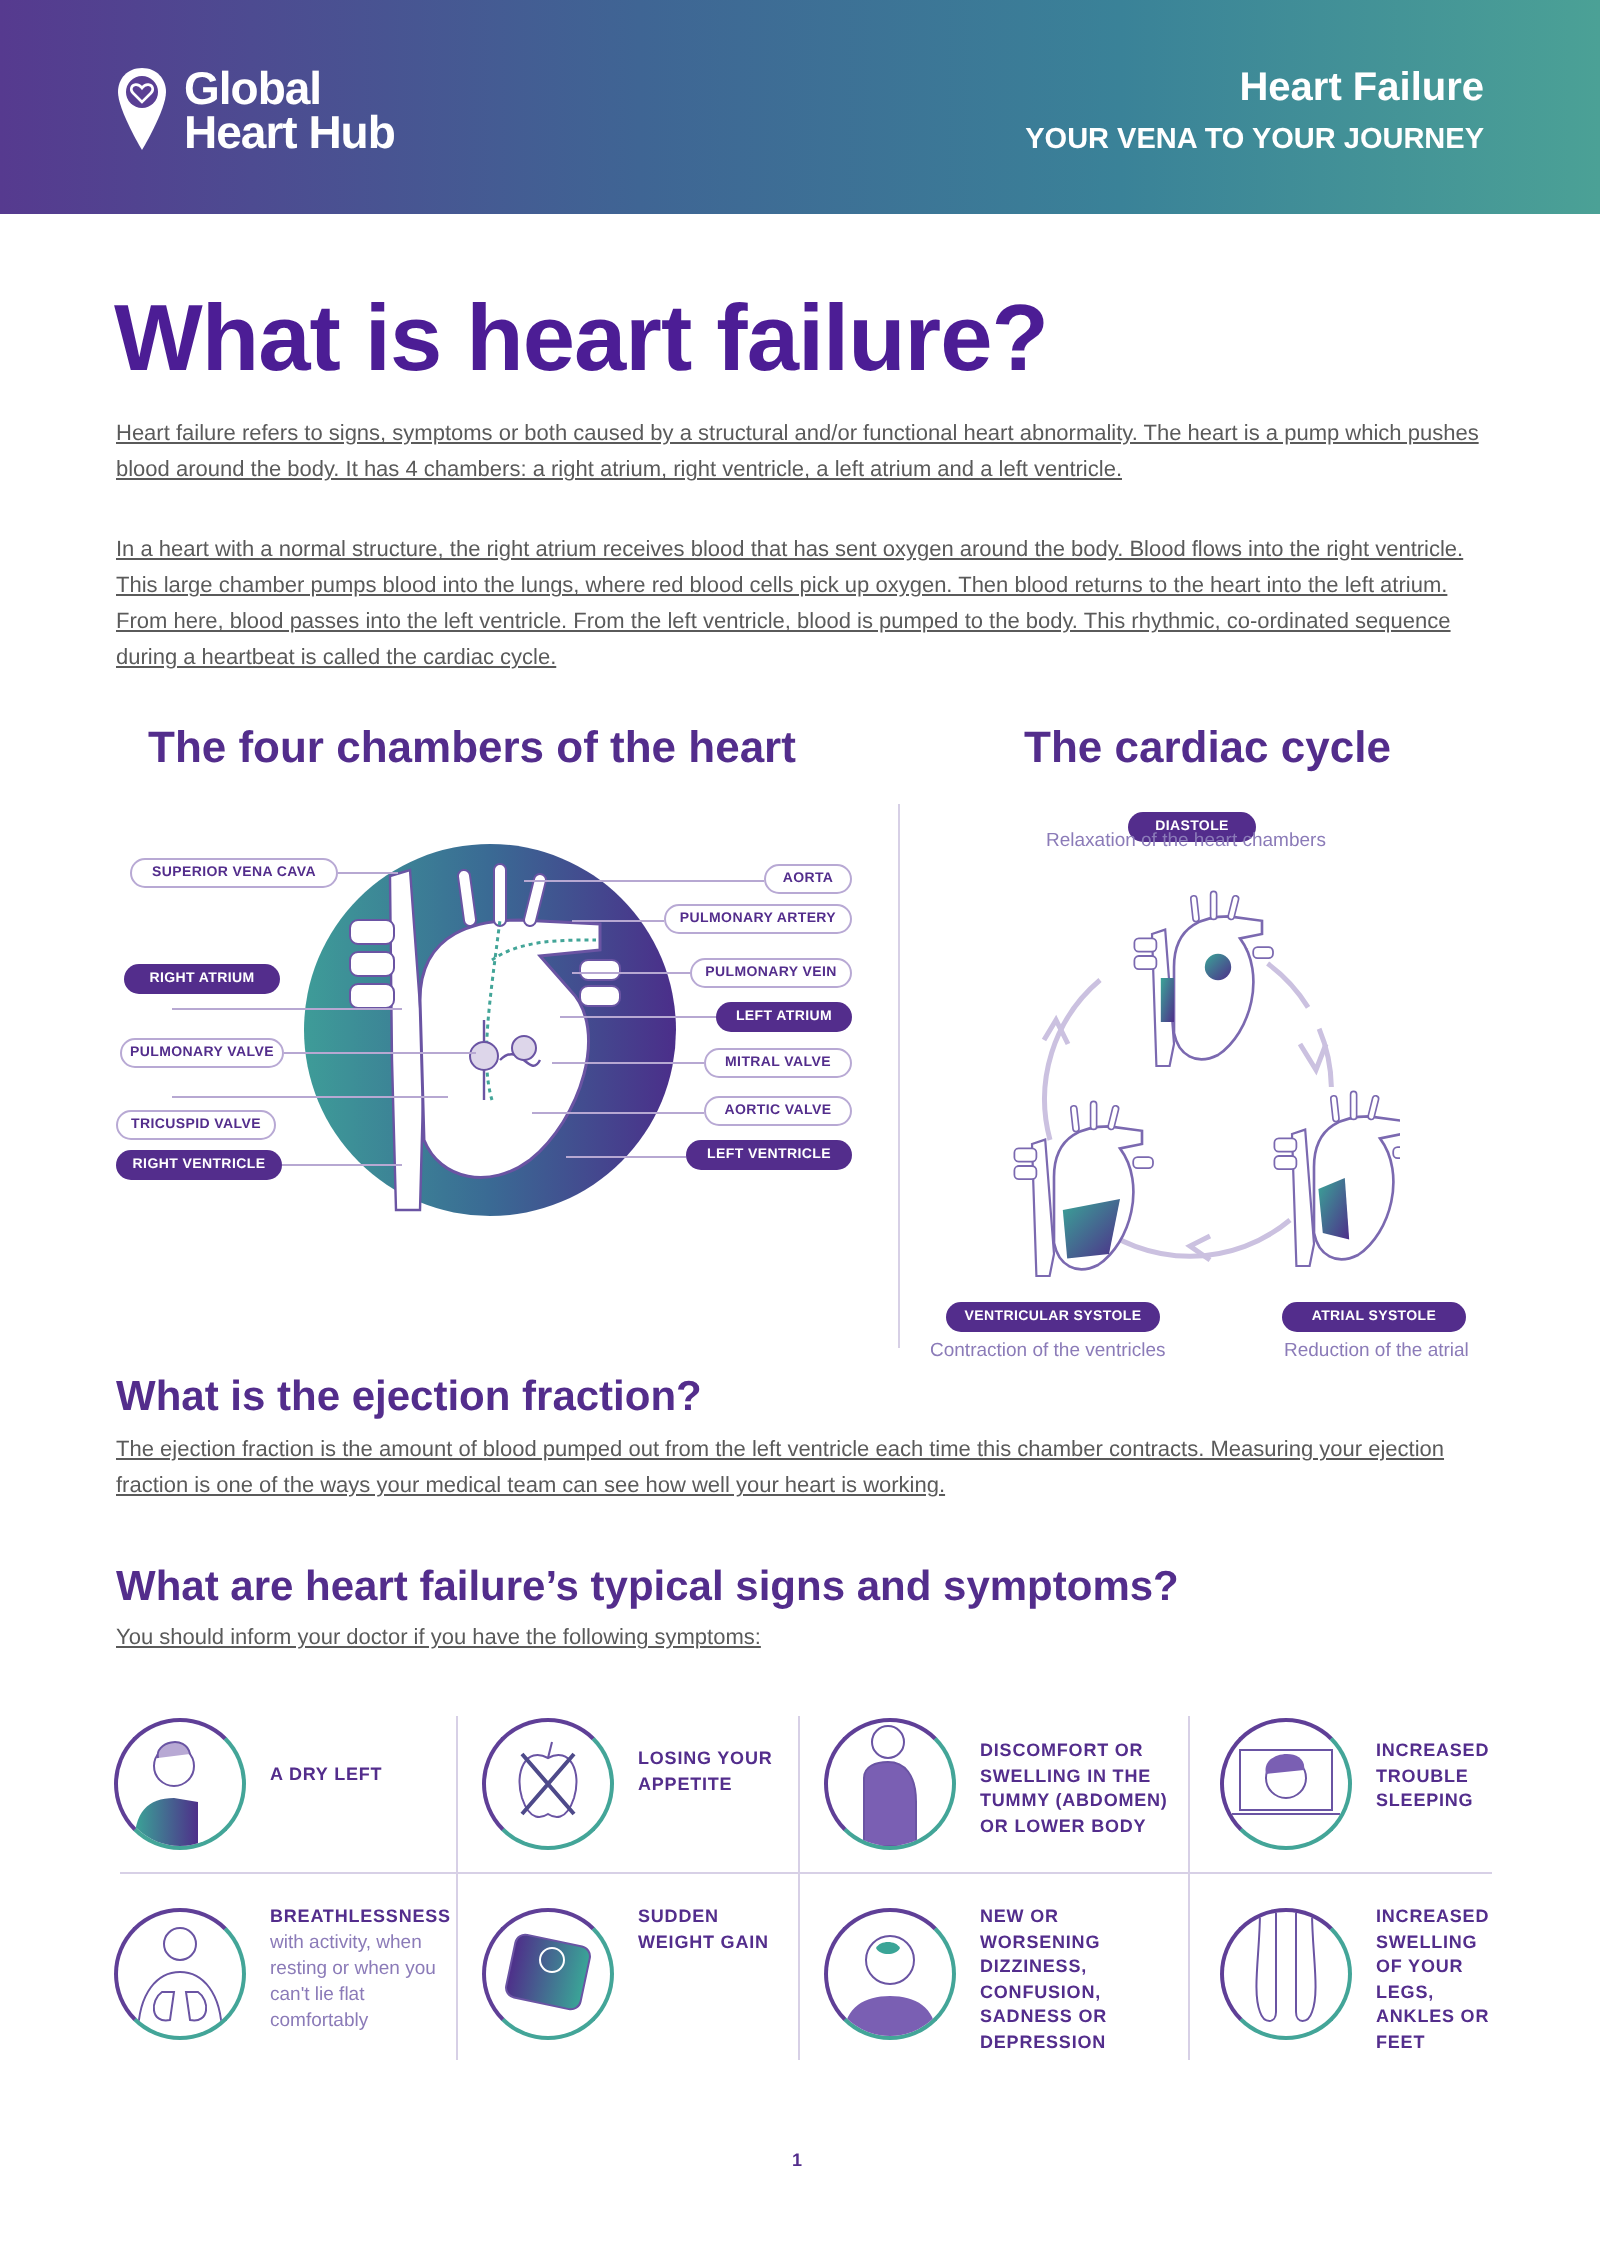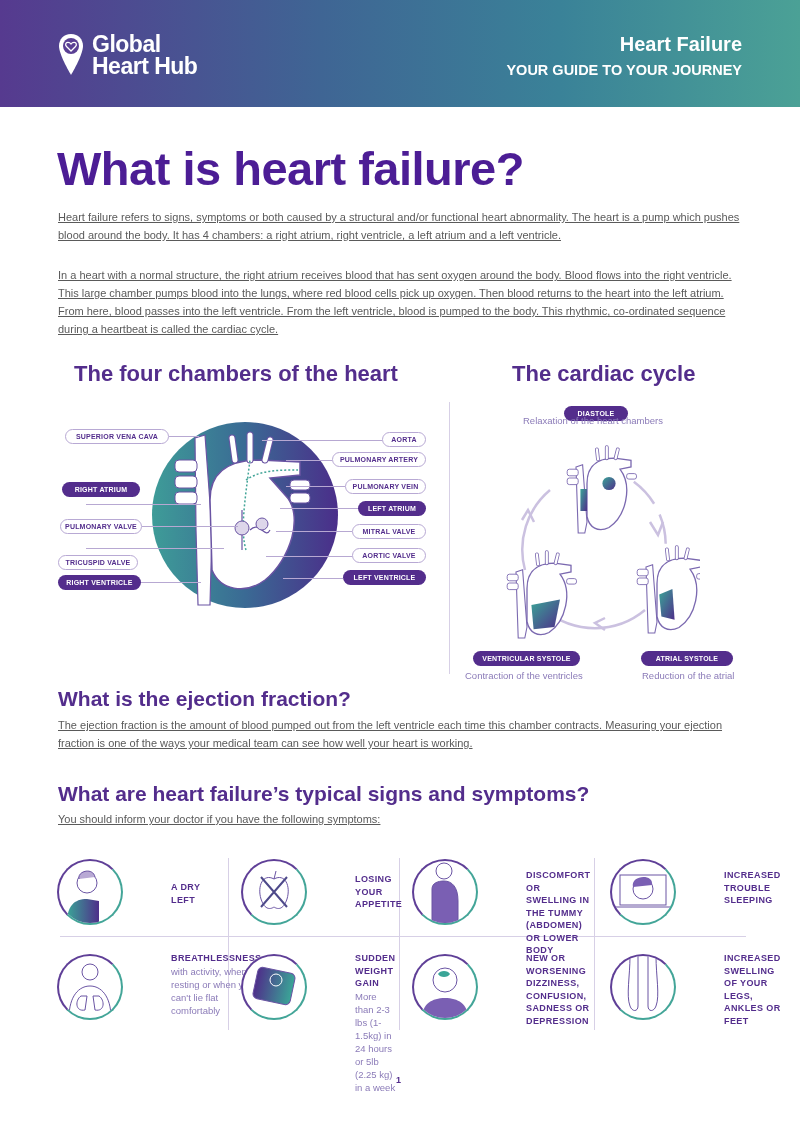--- a/index.html
+++ b/index.html
@@ -13,21 +13,21 @@
   .hdr-sub { font-size: 14.5px; font-weight: bold; margin-top: 6px; letter-spacing: 0px; }
   h1 { position: absolute; left: 57px; top: 141px; font-size: 47px; color: #4c1d95; font-weight: bold; letter-spacing: -0.5px; }
   .intro { position: absolute; left: 58px; width: 688px; font-size: 11px; line-height: 18px; color: #5a5a5a; text-decoration: underline; }
   .h2 { position: absolute; font-size: 22px; font-weight: bold; color: #532d8c; }
   .pill { position: absolute; height: 15px; border-radius: 8px; font-size: 7px; font-weight: bold; display: flex; align-items: center; justify-content: center; letter-spacing: 0.2px; }
   .pill.out { border: 1px solid #b8a9d4; color: #532d8c; background: #fff; }
   .pill.fill { background: #532d8c; color: #fff; }
   .leader { position: absolute; height: 1px; background: #b7a8d2; }
   .cap { position: absolute; font-size: 9.5px; color: #8b7bb8; }
   .divider-v { position: absolute; left: 449px; top: 402px; width: 1px; height: 272px; background: #d7d0e6; }
-  .sym-cell { position: absolute; display: flex; gap: 36px; }
+  .sym-cell { position: absolute; display: flex; }
   .sym-icon { width: 66px; height: 66px; border-radius: 50%; border: 2px solid #5f3f97; border-right-color: #43a598; border-bottom-color: #43a598; flex: none; background: #fff; overflow: hidden; position: relative; }
   .sym-txt { margin-left: 12px; font-size: 9px; font-weight: bold; color: #532d8c; line-height: 12.5px; letter-spacing: 0.4px; }
   .sym-sub { font-weight: normal; color: #8b7bb8; font-size: 9.5px; letter-spacing: 0; line-height: 13px; }
   .grid-h { position: absolute; left: 60px; top: 936px; width: 686px; height: 1px; background: #d7d0e6; }
   .grid-v { position: absolute; width: 1px; background: #d7d0e6; }
   .pagenum { position: absolute; left: 396px; top: 1075px; font-size: 9px; font-weight: bold; color: #532d8c; }
 </style>
 </head>
 <body>
 
@@ -38,21 +38,21 @@
       <circle cx="13" cy="13" r="8" fill="#5a3f94"></circle>
       <path d="M13 18 L8.5 13.5 C7 12 7.5 9.5 9.8 9.3 C11.2 9.2 12.3 10 13 11 C13.7 10 14.8 9.2 16.2 9.3 C18.5 9.5 19 12 17.5 13.5 Z" fill="none" stroke="#fff" stroke-width="1.3"></path>
     </svg>
     <div class="logo-text">
       <div>Global</div>
       <div>Heart Hub</div>
     </div>
   </div>
   <div class="hdr-right">
     <div class="hdr-title">Heart Failure</div>
-    <div class="hdr-sub">YOUR GUIDE TO YOUR JOURNEY</div>
+    <div class="hdr-sub">YOUR VENA TO YOUR JOURNEY</div>
   </div>
 </div>
 
 <h1>What is heart failure?</h1>
 
 <p class="intro" style="top:208px;">Heart failure refers to signs, symptoms or both caused by a structural and/or functional heart abnormality. The heart is a pump which pushes blood around the body. It has 4 chambers: a right atrium, right ventricle, a left atrium and a left ventricle.</p>
 <p class="intro" style="top:266px;">In a heart with a normal structure, the right atrium receives blood that has sent oxygen around the body. Blood flows into the right ventricle. This large chamber pumps blood into the lungs, where red blood cells pick up oxygen. Then blood returns to the heart into the left atrium. From here, blood passes into the left ventricle. From the left ventricle, blood is pumped to the body. This rhythmic, co-ordinated sequence during a heartbeat is called the cardiac cycle.</p>
 
 <div class="h2" style="left:74px; top:361px;">The four chambers of the heart</div>
 
@@ -234,21 +234,20 @@
         <defs>
           <linearGradient id="sg2" x1="0" x2="1">
             <stop offset="0" stop-color="#4e2f8a"></stop>
             <stop offset="1" stop-color="#3aa597"></stop>
           </linearGradient>
         </defs>
       </svg>
   </div>
   <div class="sym-txt" style="margin-top:-2px; width:80px;">
     <div>SUDDEN WEIGHT GAIN</div>
-    <div class="sym-sub">More than 2-3 lbs (1-1.5kg) in 24 hours or 5lb (2.25 kg) in a week</div>
   </div>
 </div>
 <div class="sym-cell" style="left:412px; top:954px; width:180px;">
   <div class="sym-icon">
     <svg width="62" height="62" viewBox="0 0 62 62">
         <circle cx="31" cy="24" r="12" fill="#fff" stroke="#6a54a3"></circle>
         <path d="M24 18 C26 14 34 14 36 18 C34 22 26 22 24 18" fill="#3aa597"></path>
         <path d="M8 62 C8 48 18 42 31 42 C44 42 54 48 54 62" fill="#7a5fb3"></path>
       </svg>
   </div>

